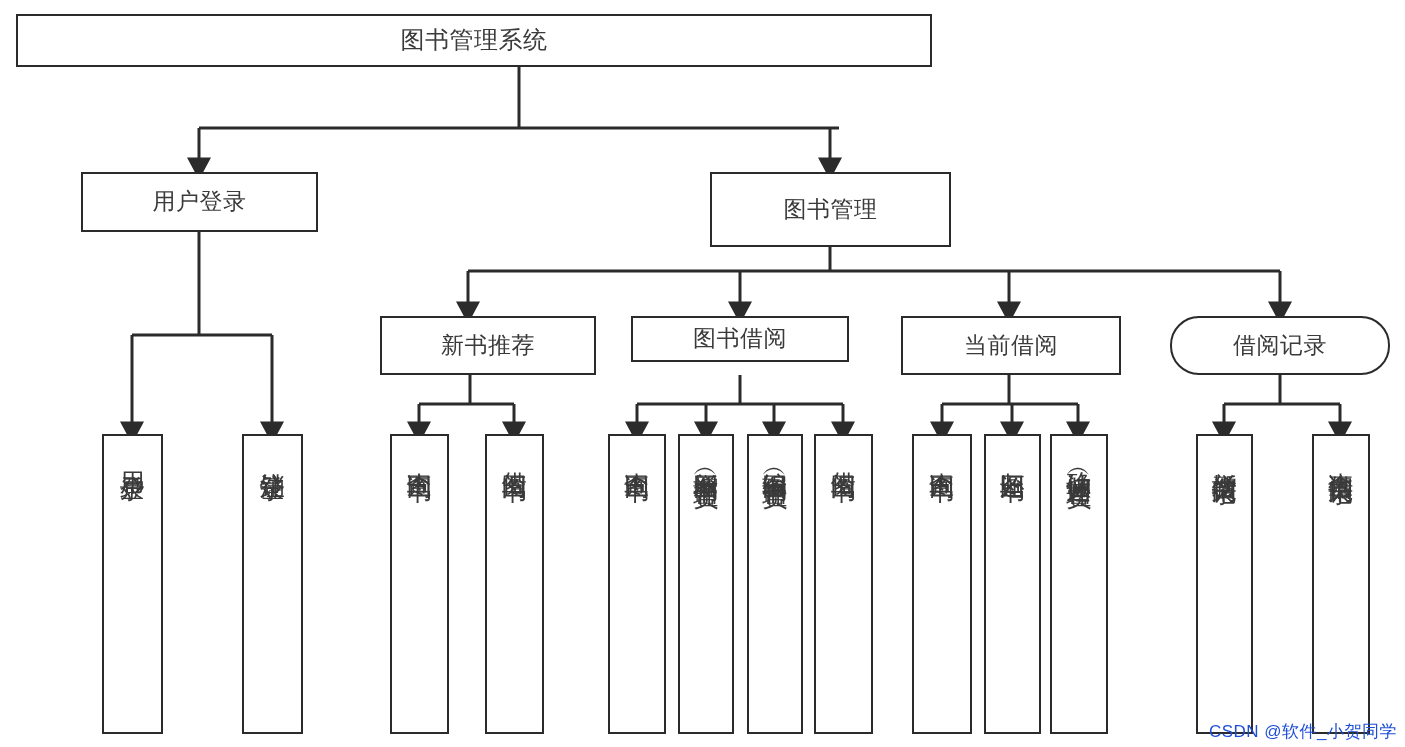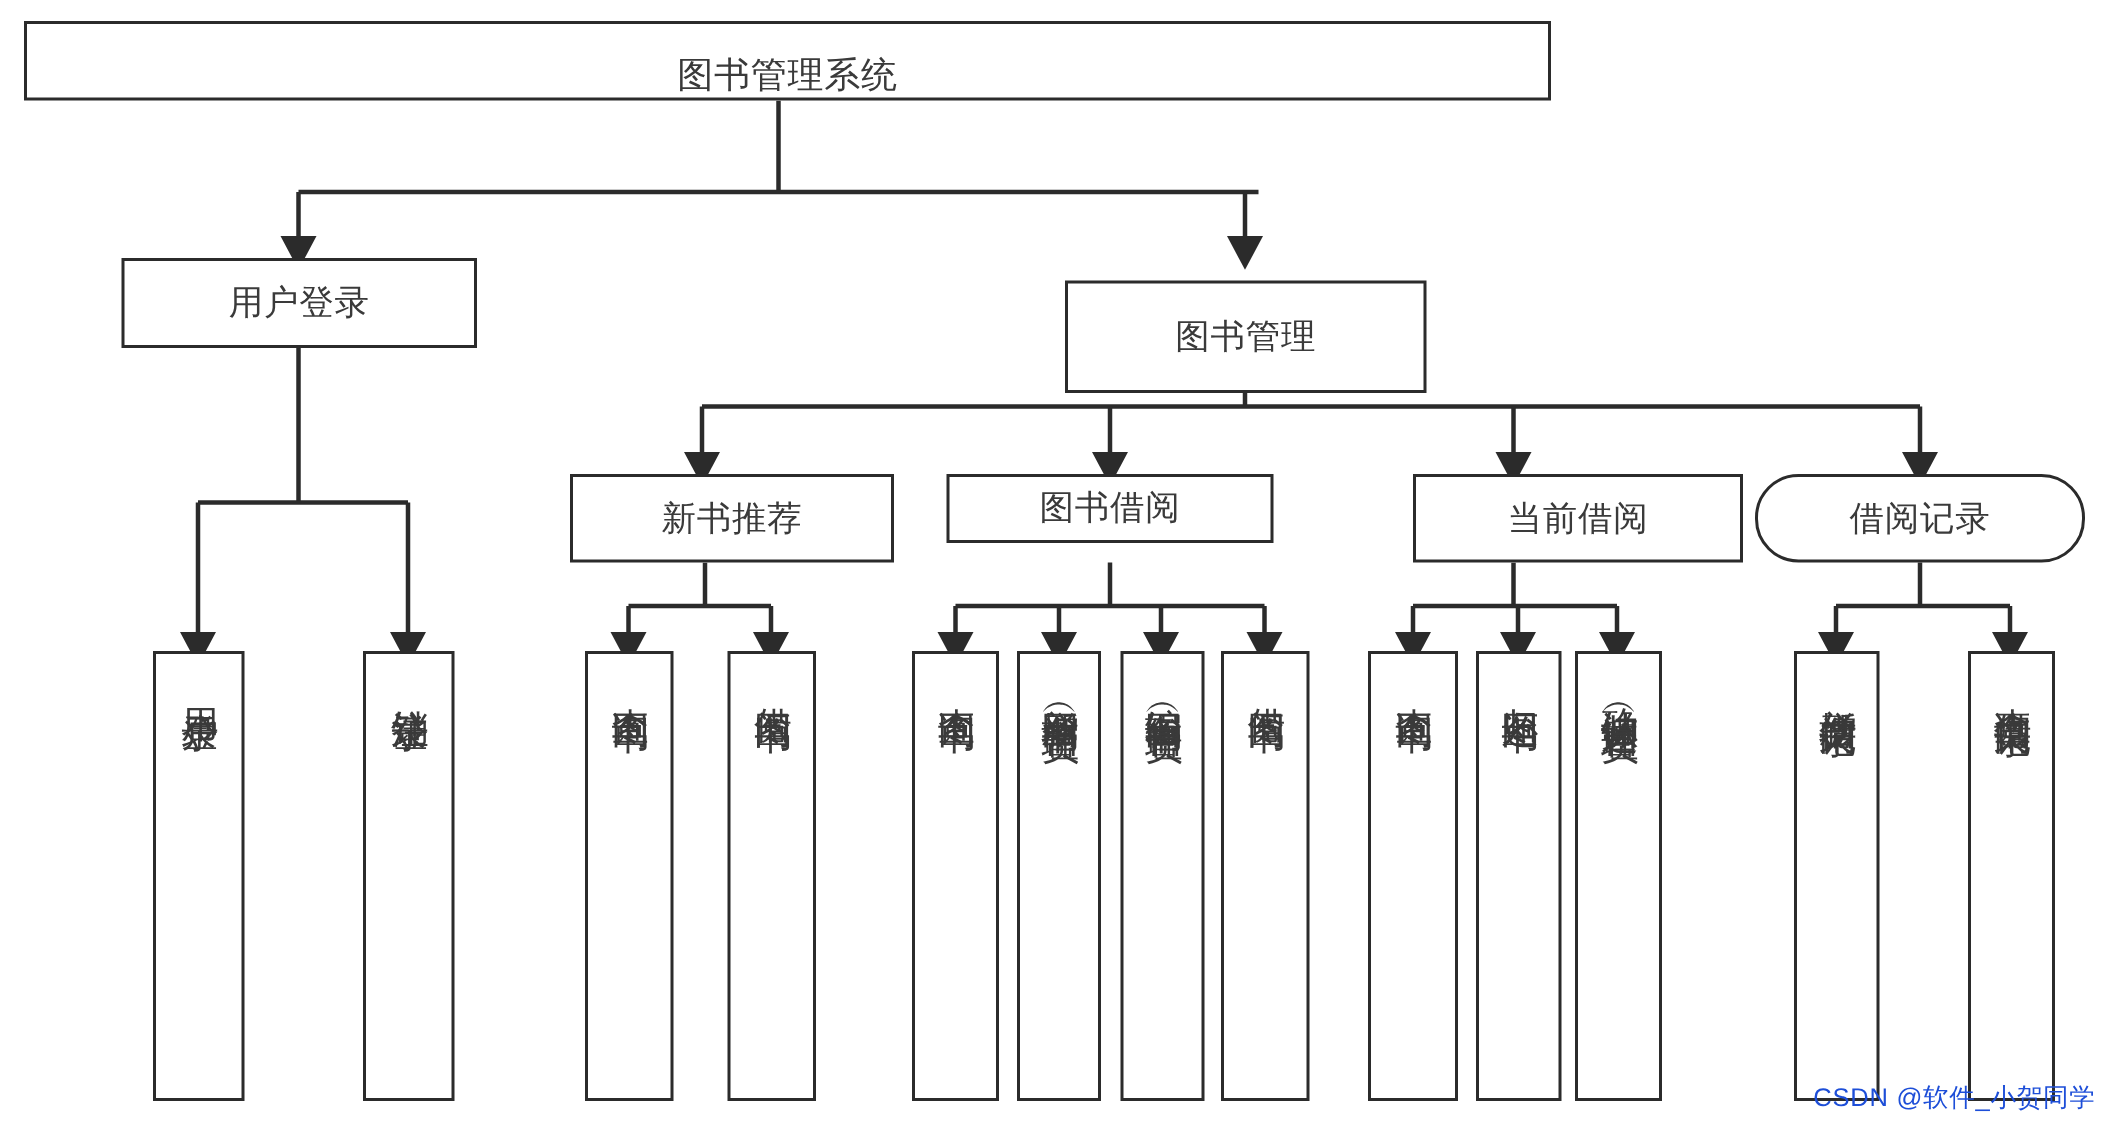--- a/index.html
+++ b/index.html
@@ -117,38 +117,38 @@
       <path d="M1078,404 L1078,428" marker-end="url(#arrow)"></path>
 
       <path d="M1280,375 L1280,404"></path>
       <path d="M1224,404 L1340,404"></path>
       <path d="M1224,404 L1224,428" marker-end="url(#arrow)"></path>
       <path d="M1340,404 L1340,428" marker-end="url(#arrow)"></path>
 
     </g>
   </svg>
 
-  <div class="node h root" style="left:16px;top:14px;width:1018px;height:53px;align-items:flex-end;">
+  <div class="node h root" style="left:16px;top:14px;width:916px;height:53px;">
     <span class="lbl">图书管理系统</span>
   </div>
 
   <div class="node h" style="left:81px;top:172px;width:237px;height:60px;">
     <span class="lbl">用户登录</span>
   </div>
-  <div class="node h" style="left:710px;top:187px;width:241px;height:75px;">
+  <div class="node h" style="left:710px;top:172px;width:241px;height:75px;">
     <span class="lbl">图书管理</span>
   </div>
 
   <div class="node h" style="left:380px;top:316px;width:216px;height:59px;">
     <span class="lbl">新书推荐</span>
   </div>
   <div class="node h" style="left:631px;top:316px;width:218px;height:46px;">
     <span class="lbl">图书借阅</span>
   </div>
-  <div class="node h" style="left:942px;top:316px;width:220px;height:59px;">
+  <div class="node h" style="left:901px;top:316px;width:220px;height:59px;">
     <span class="lbl">当前借阅</span>
   </div>
   <div class="node h" style="left:1170px;top:316px;width:220px;height:59px;border-radius:29px;">
     <span class="lbl">借阅记录</span>
   </div>
 
   <div class="node v" style="left:102px;top:434px;width:61px;height:300px;">
     <span class="lbl">用户登录</span>
   </div>
   <div class="node v" style="left:242px;top:434px;width:61px;height:300px;">

